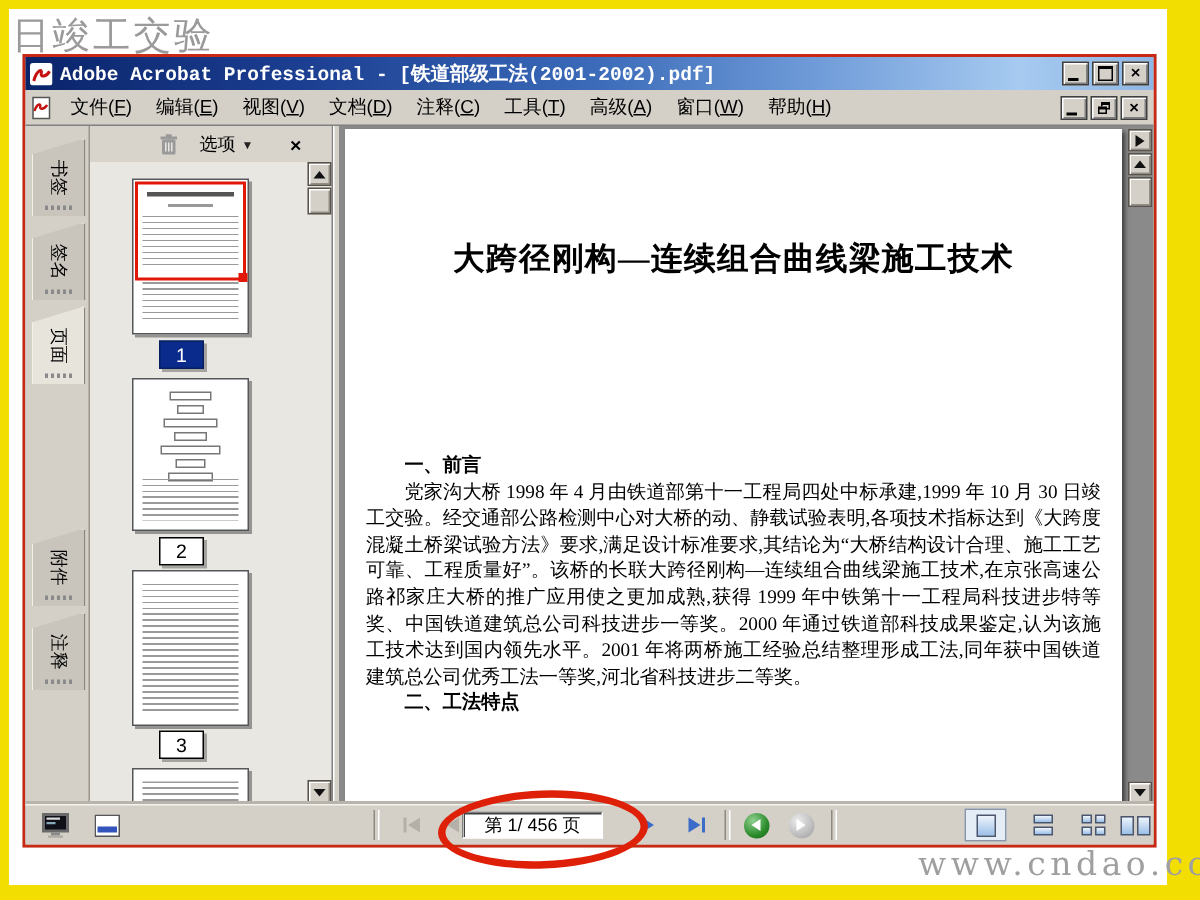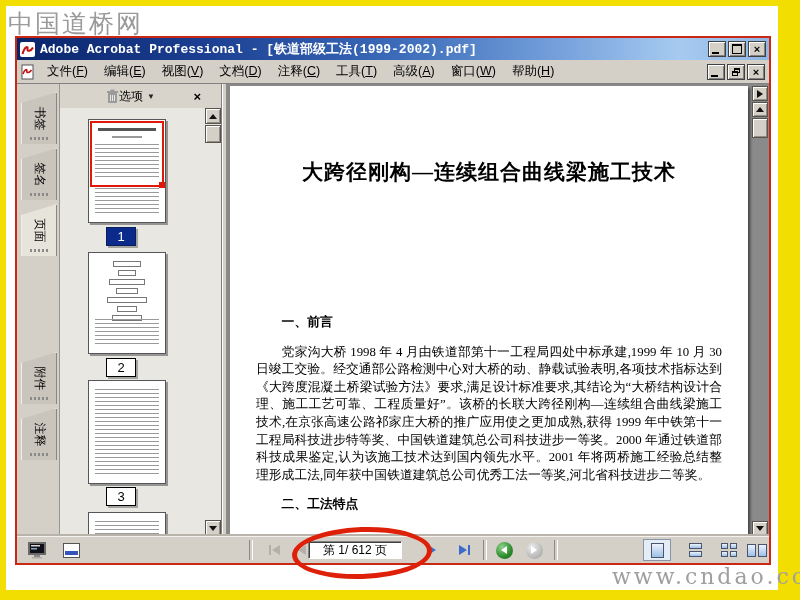--- a/index.html
+++ b/index.html
@@ -52,21 +52,21 @@
   .vtab.active{background:#e7e4dc}
   .vtab span{transform:rotate(90deg);font-size:12px;white-space:nowrap;color:#000}
   .vtab:after{content:"";position:absolute;bottom:4px;left:9px;width:18px;height:3px;
      background:repeating-linear-gradient(90deg,#8a8a8a 0 2px,transparent 2px 4px)}
   .vt1{top:8px}.vt2{top:64px}.vt3{top:120px}.vt4{top:268px}.vt5{top:324px}
   
   .panel{position:absolute;left:43px;top:0;bottom:0;width:161px;background:#e9e7e2;border-right:1px solid #808080}
   .panel-header{position:absolute;left:0;top:0;right:0;height:24px;background:#d8d4cc;
      display:flex;align-items:center;padding:0 6px;box-sizing:border-box}
   .trash{margin-left:40px}
-  .opt-label{font-size:12px;}
+  .opt-label{font-size:12px;margin-left:14px}
   .opt-arrow{font-size:8px;margin-left:4px;color:#222}
   .panel-close{margin-left:auto;margin-right:14px;font-size:13px;font-weight:bold}
   .thumb{position:absolute;left:28px;width:76px;background:#fff;border:1px solid #55565a;
      box-shadow:2px 2px 0 rgba(80,80,80,.55)}
   .th1{top:35px;height:102px}.th2{top:168px;height:100px}.th3{top:296px;height:102px}.th4{top:428px;height:40px}
   .mini-title{position:absolute;left:12%;top:8px;width:76%;height:3px;background:#555}
   .mini-sub{position:absolute;left:30%;top:16px;width:40%;height:2px;background:#999}
   .tlines{position:absolute;background:repeating-linear-gradient(180deg,#9a9a9a 0 1px,transparent 1px 4px)}
   .viewbox{position:absolute;left:1px;top:1px;right:1px;height:62px;border:2px solid #e11707}
   .viewbox:after{content:"";position:absolute;right:-3px;bottom:-3px;width:6px;height:6px;background:#e11707}
@@ -92,21 +92,21 @@
   
   .splitter{position:absolute;left:205px;top:0;bottom:0;width:4px;background:#d4d0c8;border-left:1px solid #fff}
   
   .docarea{position:absolute;left:209px;top:0;right:0;bottom:0;background:#8a8a8a}
   .page{position:absolute;left:4px;top:2px;width:518px;height:449px;background:#fff;overflow:hidden;
      box-shadow:2px 2px 3px rgba(0,0,0,.55);font-family:"Liberation Serif","DejaVu Serif",serif;color:#000}
   .p-title{position:absolute;left:0;top:72px;width:100%;text-align:center;font-size:21px;font-weight:bold;letter-spacing:1px}
   .p-code{position:absolute;left:0;top:119px;width:100%;text-align:center;font-size:13px}
   .p-company{position:absolute;left:0;top:155px;width:100%;text-align:center;font-size:14.5px;font-weight:bold}
   .p-body{position:absolute;left:14px;top:216px;width:490px;font-size:12.8px;line-height:17.6px;text-align:justify}
-  .p-body p{margin:12px;text-indent:2em}
+  .p-body p{margin:0;text-indent:2em}
   .p-body .hd{font-weight:bold}
   .doc-scroll{position:absolute;right:0;top:0;bottom:0;width:17px}
   .doc-scroll .expand{position:absolute;top:2px;left:0;width:16px;height:15px}
   .doc-scroll .up{position:absolute;top:18px;left:0;width:16px;height:15px}
   .doc-scroll .dthumb{position:absolute;top:34px;left:0;width:16px;height:20px}
   .doc-scroll .dtrack{position:absolute;left:0;top:0;bottom:0;width:16px;z-index:-1}
   .doc-scroll .down{position:absolute;bottom:1px;left:0;width:16px;height:15px}
   
   .toolbar{position:absolute;left:0;right:0;bottom:0;height:26px;background:#d4d0c8;border-top:1px solid #f4f2ee;
      box-shadow:0 -2px 0 #b8b4ac}
@@ -133,33 +133,33 @@
   
   svg{display:block}
 </style>
 </head>
 <body>
 
 <div class="yframe yf-top"></div>
 <div class="yframe yf-left"></div>
 <div class="yframe yf-right"></div>
 <div class="yframe yf-bottom"></div>
-<div class="wm-top">中国道桥网</div>
+<div class="wm-top">日竣工交验</div>
 <div class="wm-bottom">www.cndao.com</div>
 
 <div class="app">
 
   <div class="titlebar">
     <span>
       <svg width="15" height="15" viewBox="0 0 15 15">
           <rect x="0" y="0" width="15" height="15" rx="2" fill="#fff"></rect>
           <path d="M2.5 12 C4.5 4.5 8.5 3.5 7.5 7 C6.8 9.5 11 9.5 13 5.5" stroke="#c41210" stroke-width="2" fill="none"></path>
         </svg>
     </span>
-    <span class="title-text">Adobe Acrobat Professional - [铁道部级工法(1999-2002).pdf]</span>
+    <span class="title-text">Adobe Acrobat Professional - [铁道部级工法(2001-2002).pdf]</span>
     <span class="winbtns">
       <span class="wbtn">
           <span class="g-min"></span>
         </span>
       <span class="wbtn">
           <span class="g-max"></span>
         </span>
       <span class="wbtn">
           <span class="g-close">×</span>
         </span>
@@ -323,21 +323,21 @@
         </svg>
     </div>
     <div class="vsep" style="left:232px"></div>
     <div class="tb" style="left:246px;width:22px;gap:1px">
         <span class="stop"></span>
         <span class="tri-l"></span>
       </div>
     <div class="tb" style="left:276px;width:18px">
         <span class="tri-l"></span>
       </div>
-    <div class="pagefield">第 1/ 612 页</div>
+    <div class="pagefield">第 1/ 456 页</div>
     <div class="tb blue" style="left:406px;width:18px">
         <span class="tri-r"></span>
       </div>
     <div class="tb blue" style="left:436px;width:22px;gap:1px">
         <span class="tri-r"></span>
         <span class="stop"></span>
       </div>
     <div class="vsep" style="left:466px"></div>
     <div class="tb" style="left:477px;width:20px">
         <span class="circle c-back">

